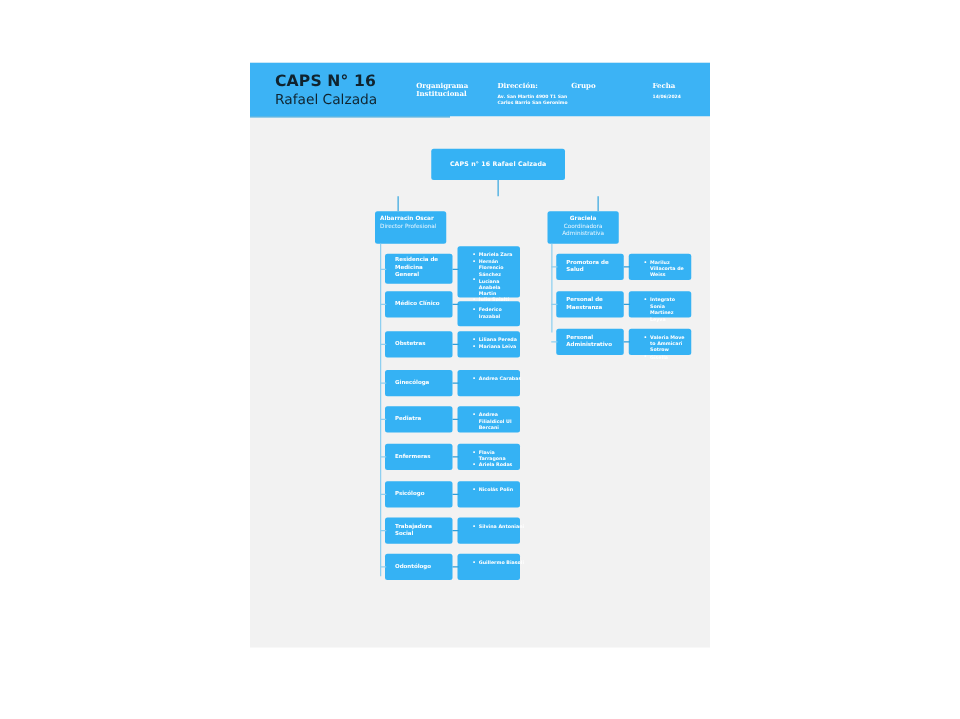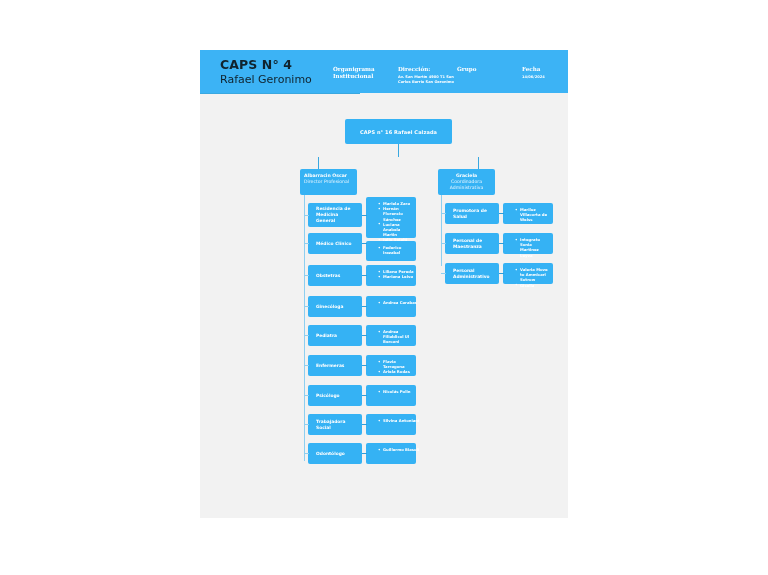--- a/index.html
+++ b/index.html
@@ -223,22 +223,22 @@
   }
 </style>
 </head>
 <body>
 
 <div id="doc-canvas">
 
   <div id="header-band">
 
     <div id="header-title-block">
-      <div id="header-title-main">CAPS N° 4</div>
-      <div id="header-title-sub">Rafael Geronimo</div>
+      <div id="header-title-main">CAPS N° 16</div>
+      <div id="header-title-sub">Rafael Calzada</div>
     </div>
 
     <div class="hdr-col" id="hdr-col-organigrama">
       <div class="hdr-col-label">Organigrama Institucional</div>
     </div>
 
     <div class="hdr-col" id="hdr-col-direccion">
       <div class="hdr-col-label">Dirección:</div>
       <div class="hdr-col-value">Av. San Martín 4900 T1 San Carlos Barrio San Geronimo</div>
     </div>

